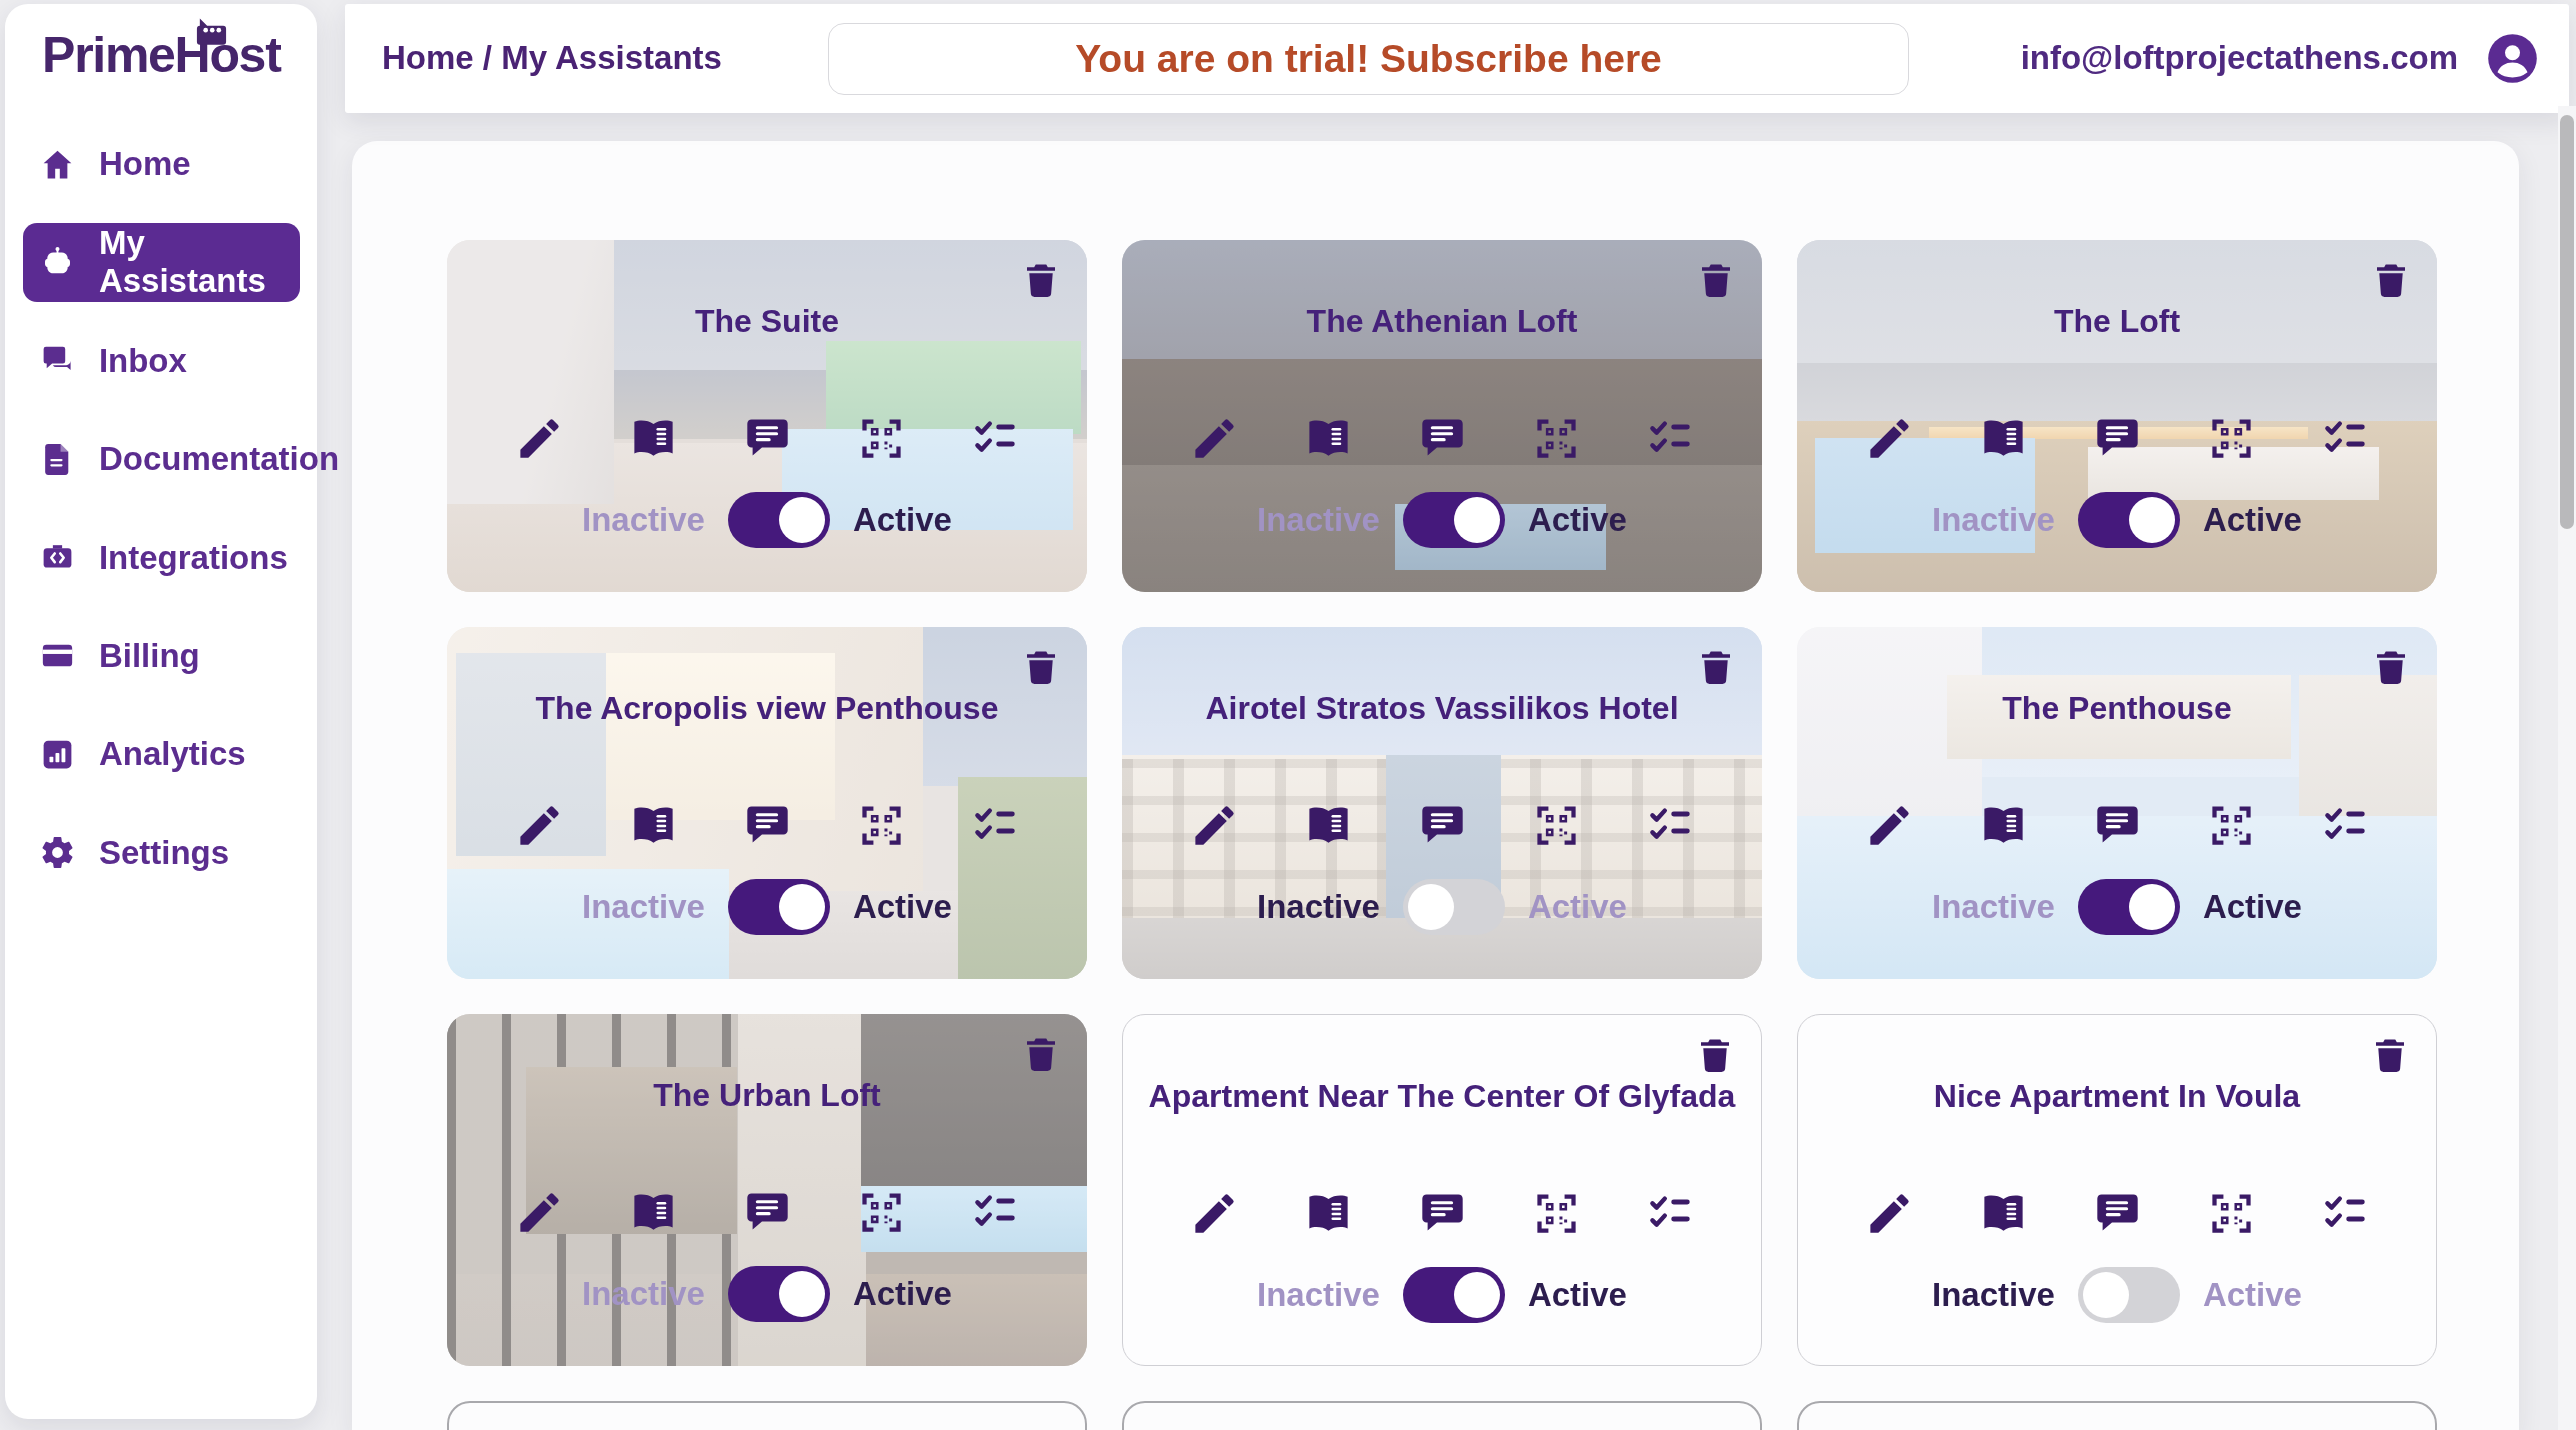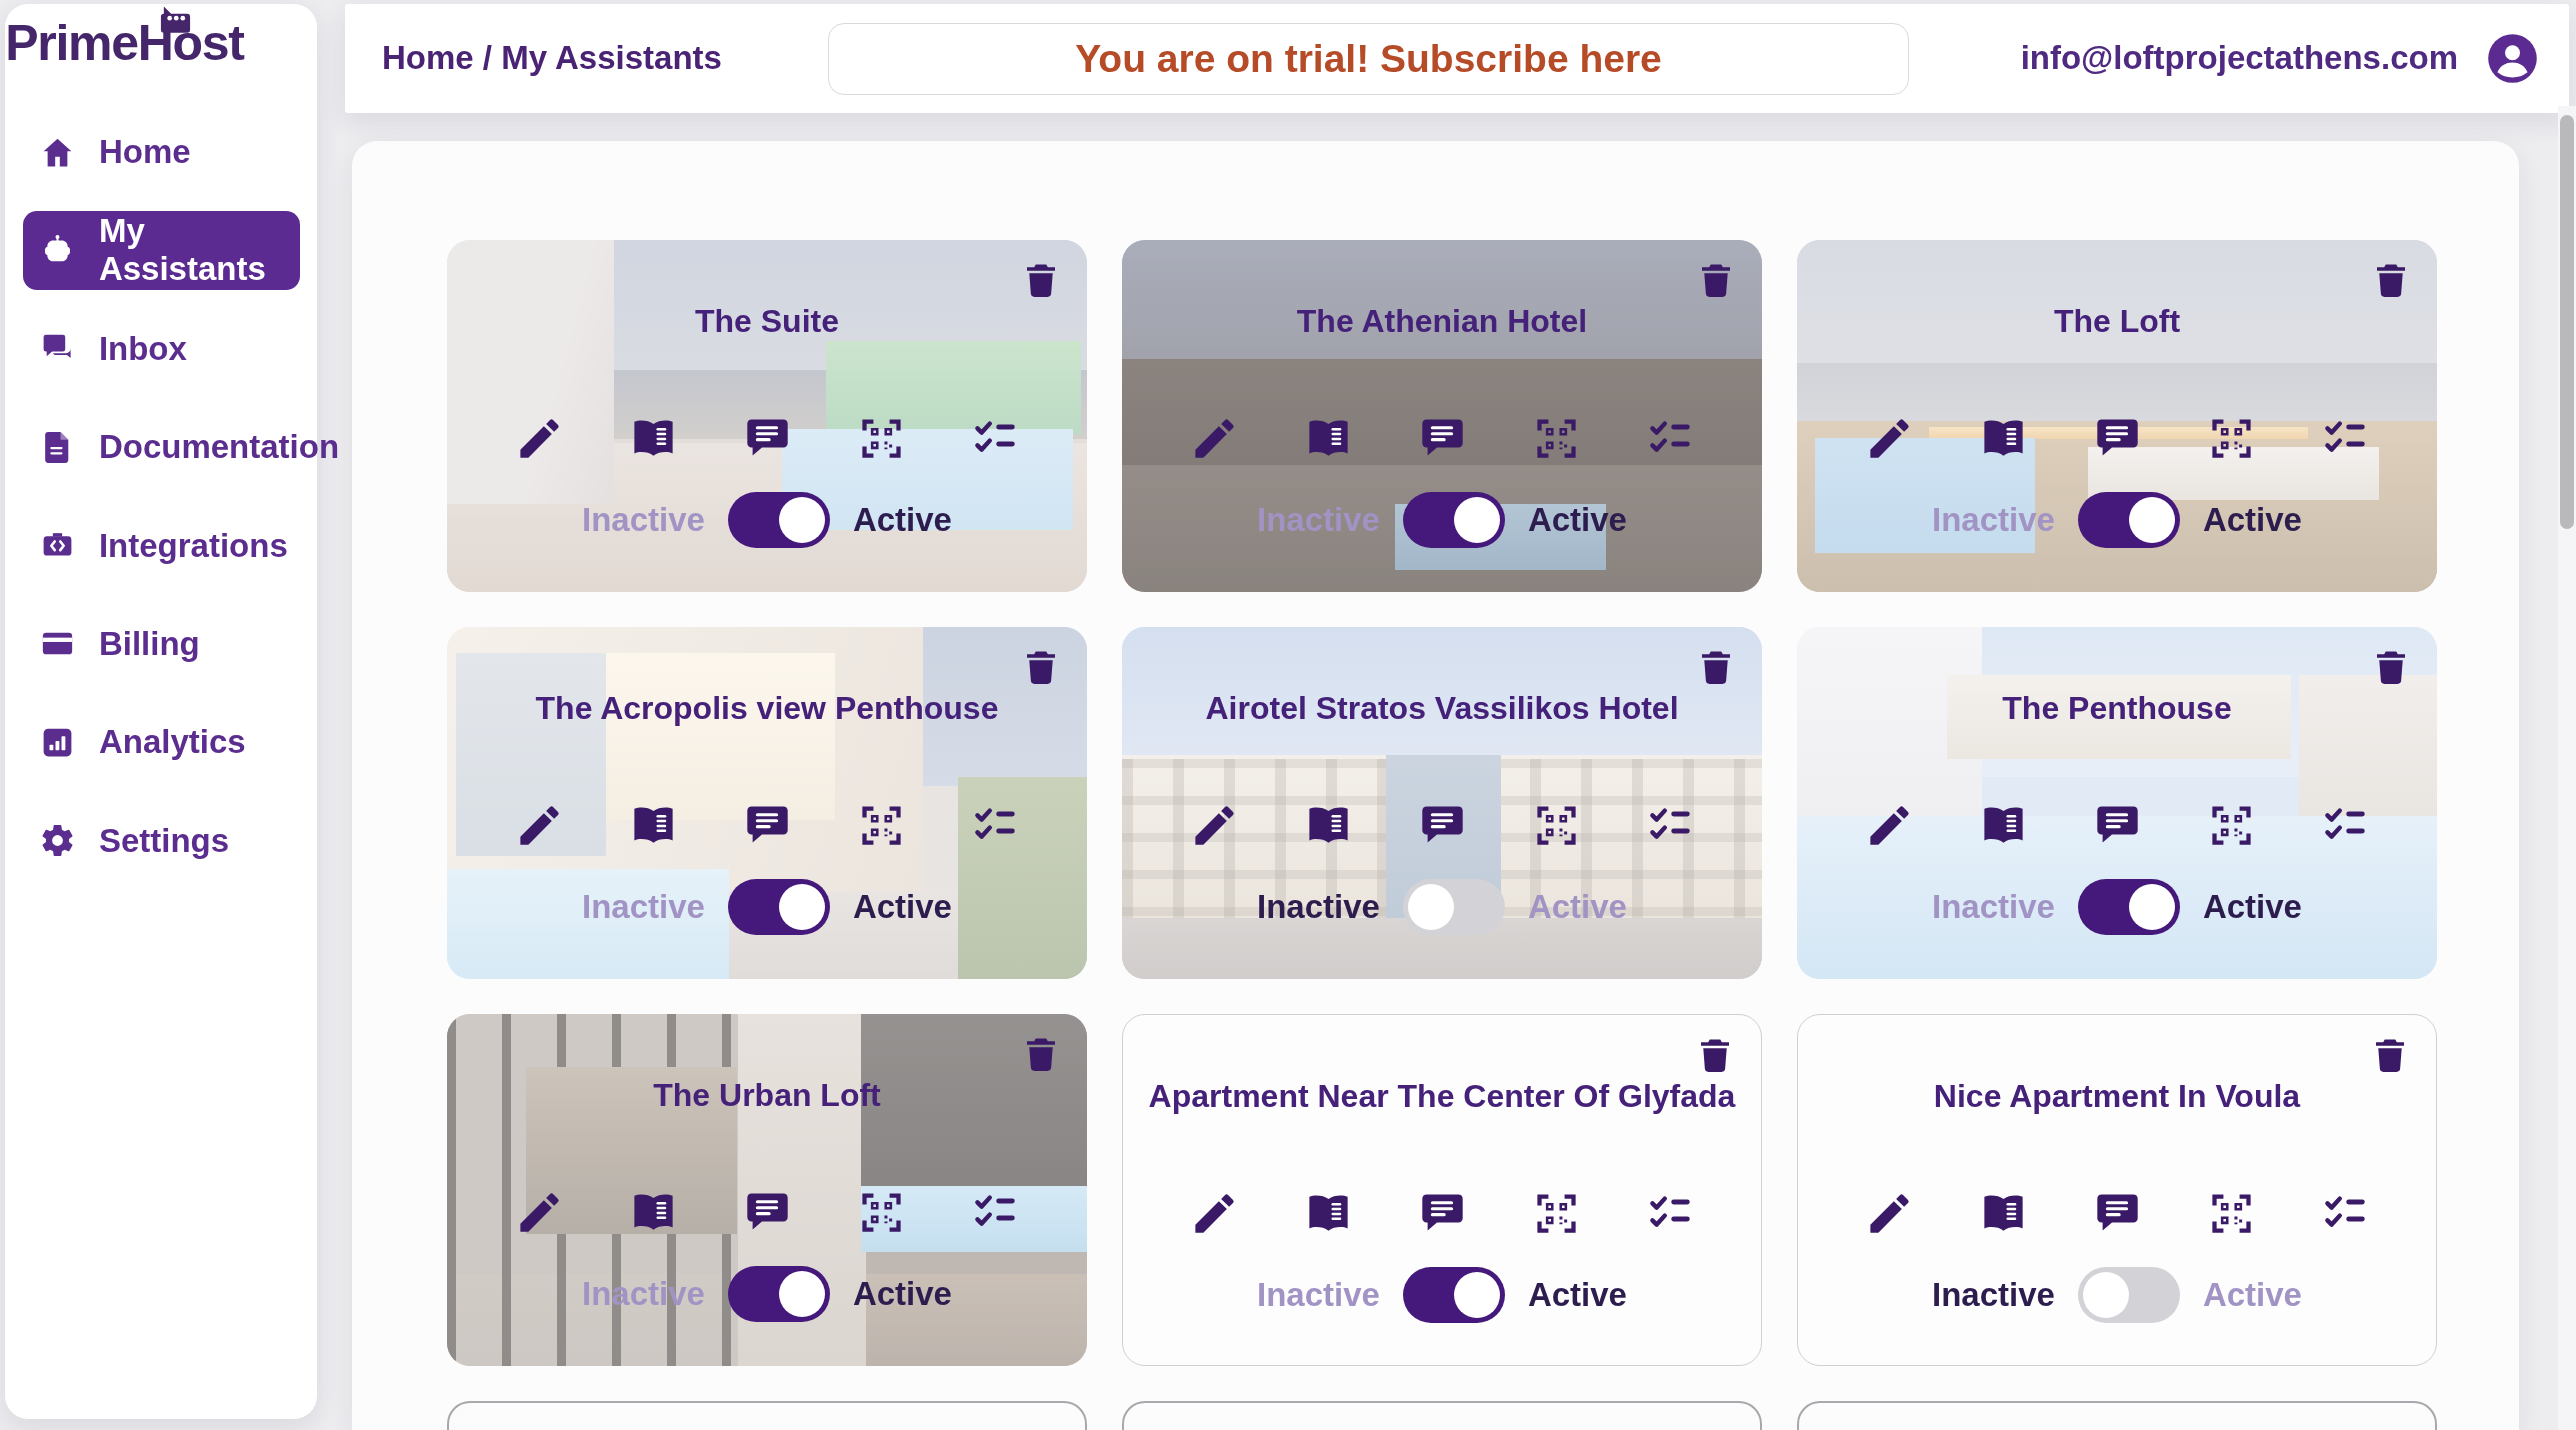--- a/index.html
+++ b/index.html
@@ -5,21 +5,21 @@
   html,body{margin:0;padding:0;}
   body{
     width:2576px;height:1431px;position:relative;overflow:hidden;
     background:#ededf0;
     font-family:"Liberation Sans","DejaVu Sans",sans-serif;
     -webkit-font-smoothing:antialiased;
   }
   .panel{background:#fff;border-radius:23px;box-shadow:0 8.8px 26.4px rgba(40,35,70,.10);}
   
   .sidebar{position:absolute;left:5.3px;top:3.5px;width:312px;height:1415px;z-index:5;}
-  .logo-wrap{padding-top:10px;display:flex;justify-content:flex-start;}
+  .logo-wrap{padding-top:22px;display:flex;justify-content:center;}
   .logo{position:relative;font-size:50px;font-weight:800;letter-spacing:-1.3px;color:#46266b;}
   .logo .bubble{position:absolute;right:48px;top:-19.4px;width:41px;height:35px;color:#46266b;}
   .menu{margin-top:41px;display:flex;flex-direction:column;gap:19.4px;}
   .menu-item{display:flex;align-items:center;gap:23px;height:79px;margin:0 17.6px;padding-left:16px;
     border-radius:14px;color:#5b2d8f;font-size:33px;font-weight:700;cursor:pointer;}
   .menu-item .mi{width:37px;height:37px;flex:0 0 37px;}
   .menu-item.active{background:#5b2b92;color:#fff;}
   
   .topbar{position:absolute;left:345px;top:3.5px;width:2224px;height:109px;border-radius:3px;z-index:4;}
   .breadcrumb{position:absolute;left:37px;top:0;height:109px;display:flex;align-items:center;
@@ -252,21 +252,21 @@
           </span>
           <span class="lbl strong">Active</span>
         </div>
       </article>
       <article class="card ph-athenian">
         <div class="overlay"></div>
         <span class="trash"><svg viewBox="0 0 24 24" width="42" height="46">
             <path fill="currentColor" d="M9 2.5h6l.9 1.6H20v2.1H4V4.1h4.1z"></path>
             <path fill="currentColor" d="M5.3 7.6h13.4l-.9 11.6a2.1 2.1 0 01-2.1 1.9H8.3a2.1 2.1 0 01-2.1-1.9z"></path>
           </svg></span>
-        <div class="title">The Athenian Hotel</div>
+        <div class="title">The Athenian Loft</div>
         <div class="actions">
           <span class="ai"><svg viewBox="0 0 24 24" width="51" height="51">
               <path fill="currentColor" d="M3 17.25V21h3.75L17.81 9.94l-3.75-3.75zM20.71 7.04a1 1 0 000-1.41l-2.34-2.34a1 1 0 00-1.41 0l-1.83 1.83 3.75 3.75z"></path>
             </svg></span>
           <span class="ai"><svg viewBox="0 0 24 24" width="51" height="51">
               <path fill="currentColor" d="M12 5.2C10.5 4 8.4 3.5 6.4 3.5c-1.2 0-2.4.2-3.4.6v14.9c1-.4 2.2-.6 3.4-.6 2 0 4.1.5 5.6 1.7 1.5-1.2 3.6-1.7 5.6-1.7 1.2 0 2.4.2 3.4.6V4.1c-1-.4-2.2-.6-3.4-.6-2 0-4.1.5-5.6 1.7z"></path>
               <rect x="13.4" y="7" width="4.6" height="1.2" rx=".6" fill="#fff"></rect>
               <rect x="13.4" y="9.3" width="4.6" height="1.2" rx=".6" fill="#fff"></rect>
               <rect x="13.4" y="11.6" width="4.6" height="1.2" rx=".6" fill="#fff"></rect>
               <rect x="13.4" y="13.9" width="4.6" height="1.2" rx=".6" fill="#fff"></rect>

